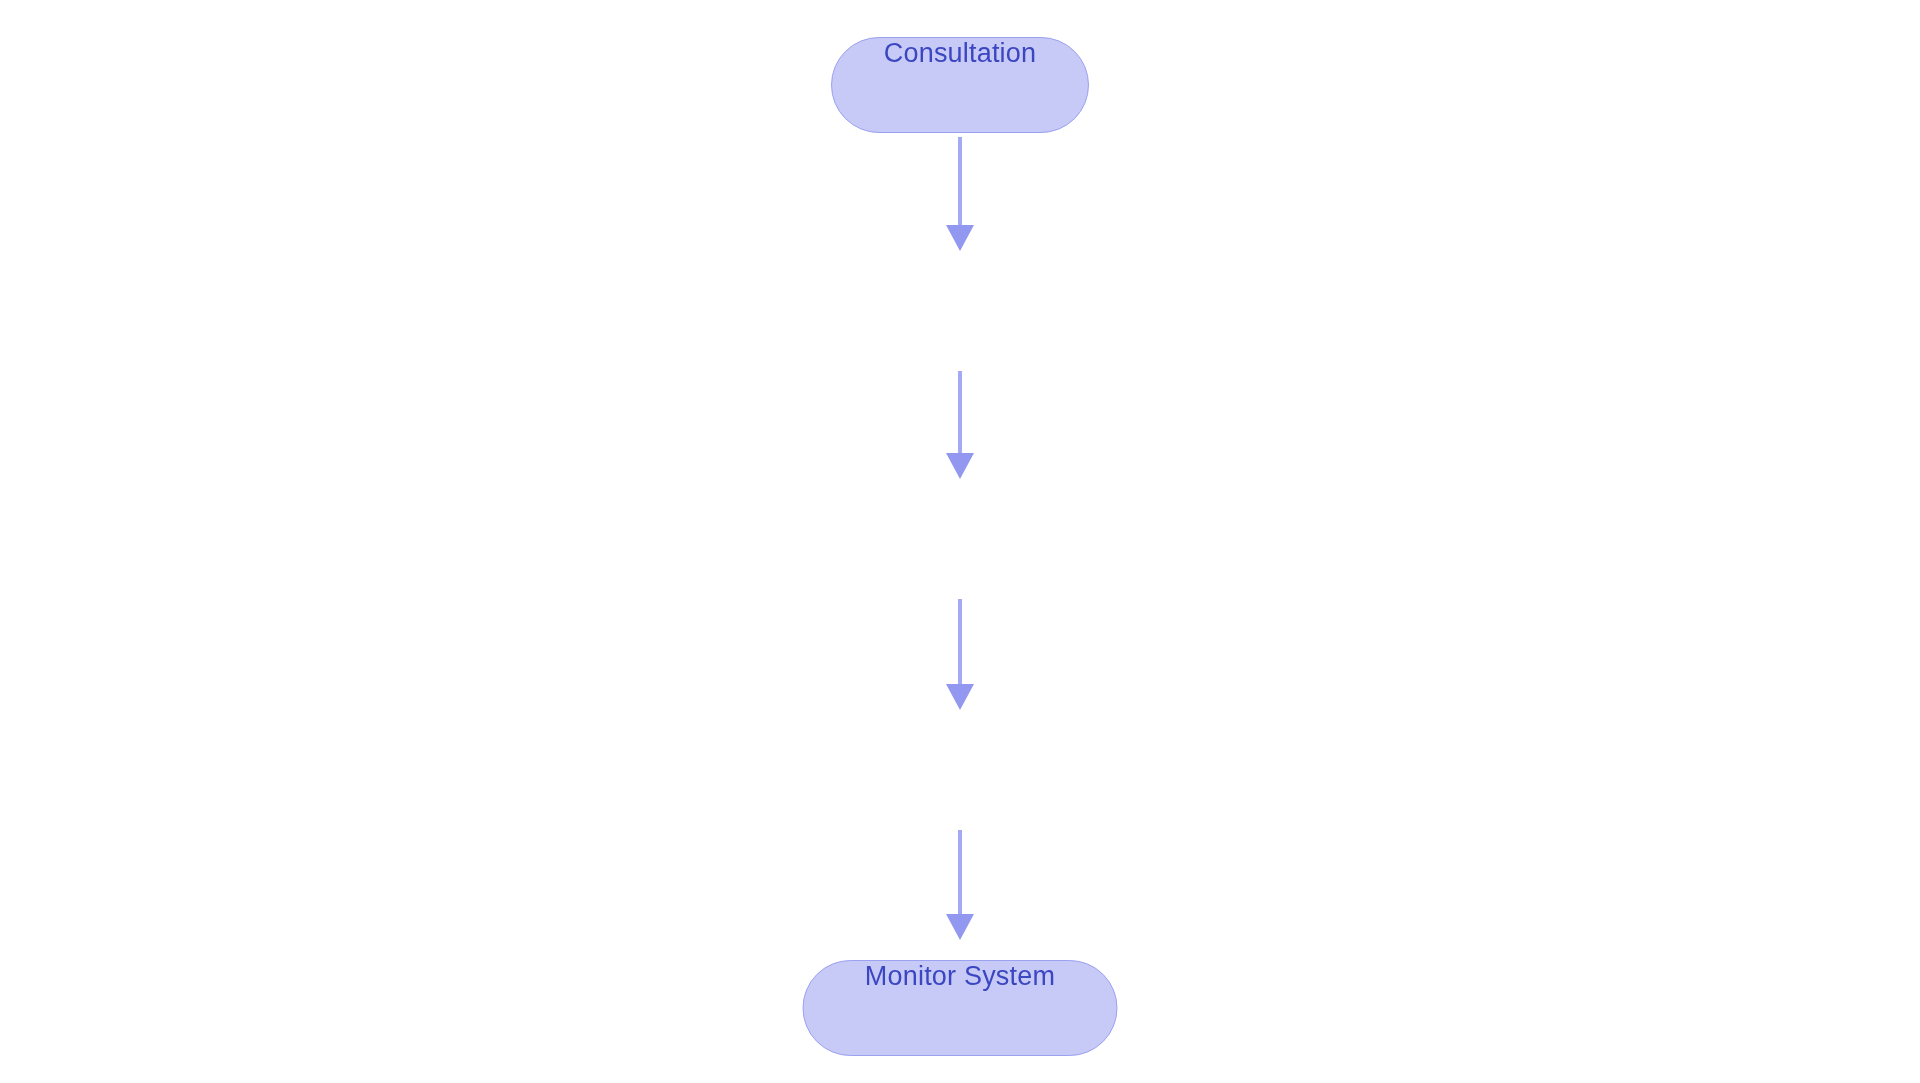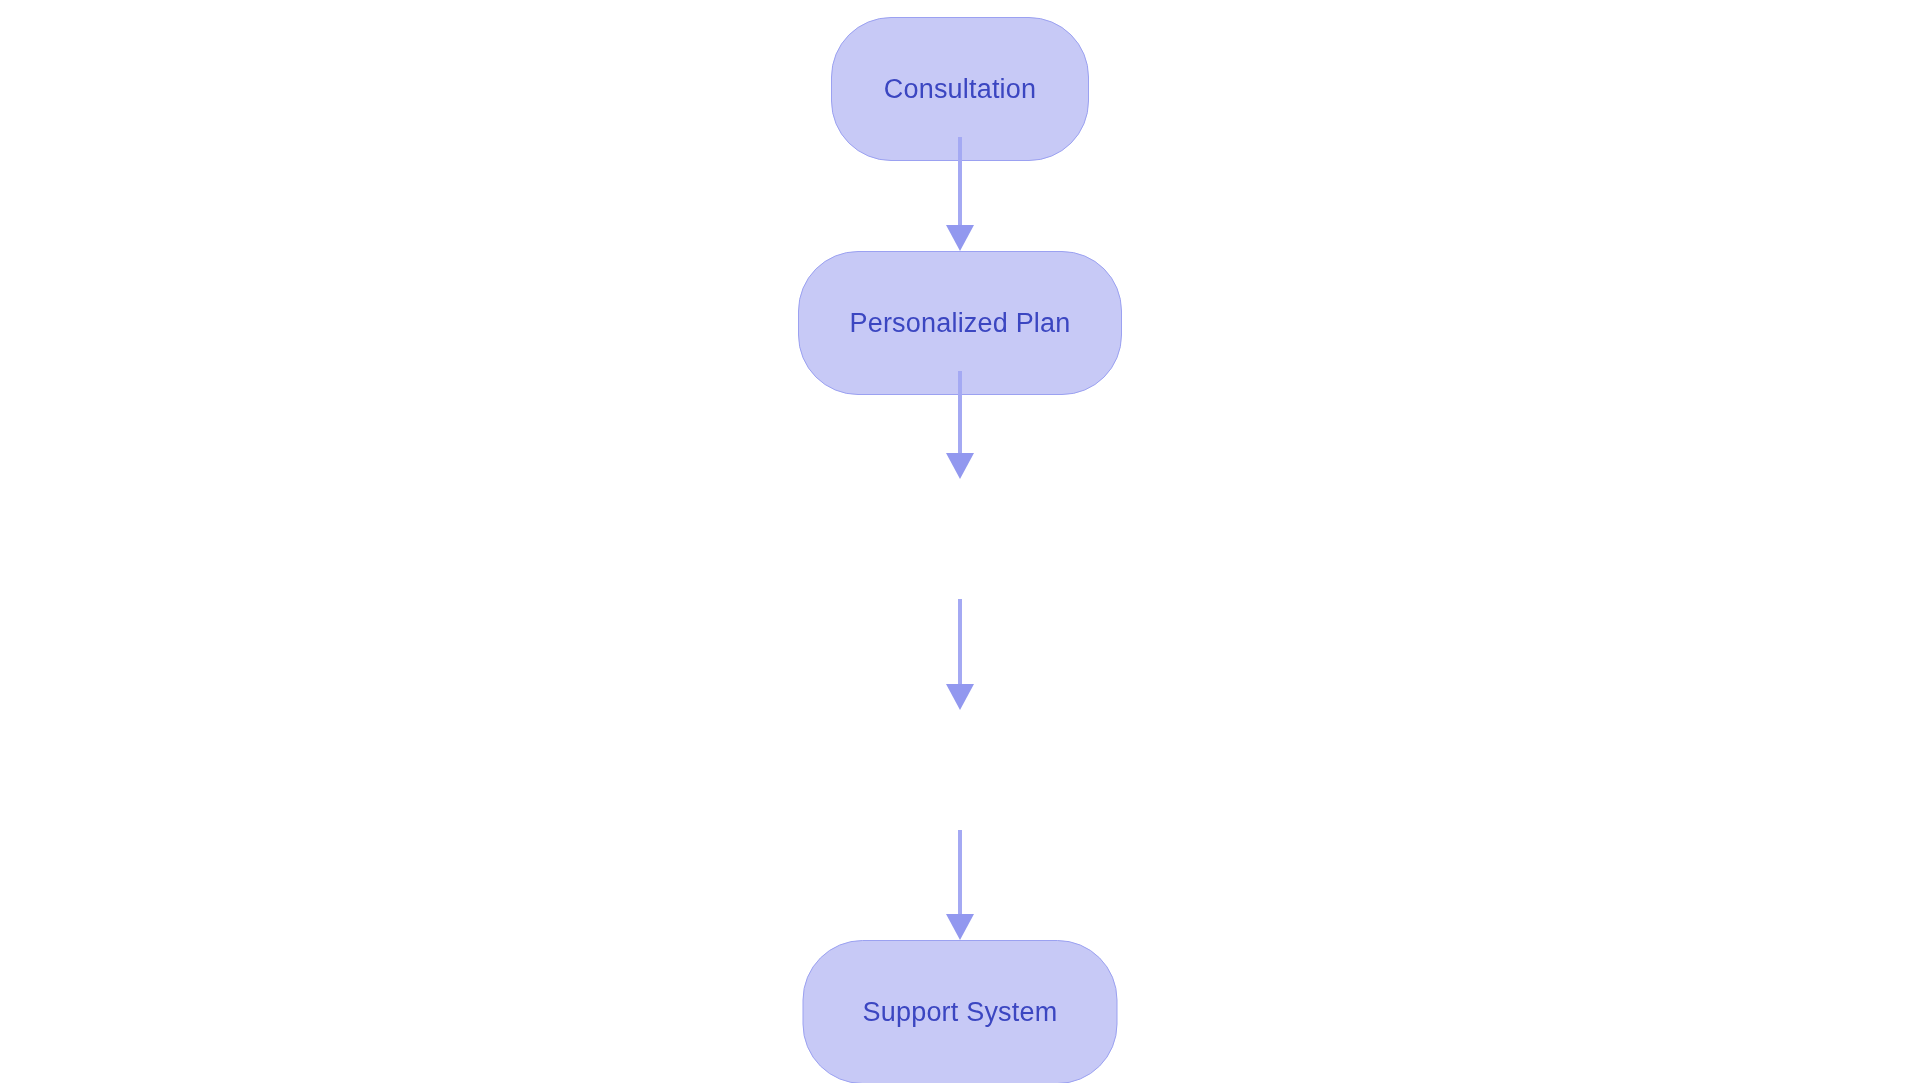--- a/index.html
+++ b/index.html
@@ -19,32 +19,33 @@
     position: relative;
     width: 1920px;
     height: 1083px;
     background: #ffffff;
     overflow: hidden;
   }
   .flow-node {
     position: absolute;
     left: 50%;
     transform: translateX(-50%);
-    height: 144px;
+    height: 96px;
     border-radius: 60px;
     background: var(--node-fill);
     border: 1.6px solid var(--node-border);
     box-sizing: border-box;
     display: flex;
-    align-items: center;
+    align-items: flex-start;
     justify-content: center;
     color: var(--node-text);
     font-size: 27px;
     letter-spacing: 0.2px;
     white-space: nowrap;
+    margin-top: 20px;
   }
   .node-1 { top: 17px;  width: 258px; }
   .node-2 { top: 251px; width: 324px; }
   .node-3 { top: 479px; width: 455px; }
   .node-4 { top: 710px; width: 322px; }
   .node-5 { top: 940px; width: 315px; }
 
   .flow-arrow {
     position: absolute;
     left: 50%;
@@ -80,38 +81,35 @@
 
   <div class="flow-node node-1">
     <span>Consultation</span>
   </div>
 
   <div class="flow-arrow arrow-1">
     <div class="arrow-line"></div>
     <div class="arrow-head"></div>
   </div>
 
-  <div class="flow-node node-2">
-    <span>Personalized Plan</span>
-  </div>
 
   <div class="flow-arrow arrow-2">
     <div class="arrow-line"></div>
     <div class="arrow-head"></div>
   </div>
 
 
   <div class="flow-arrow arrow-3">
     <div class="arrow-line"></div>
     <div class="arrow-head"></div>
   </div>
 
 
   <div class="flow-arrow arrow-4">
     <div class="arrow-line"></div>
     <div class="arrow-head"></div>
   </div>
 
   <div class="flow-node node-5">
-    <span>Support System</span>
+    <span>Monitor System</span>
   </div>
 
 </div>
 
 </body></html>

